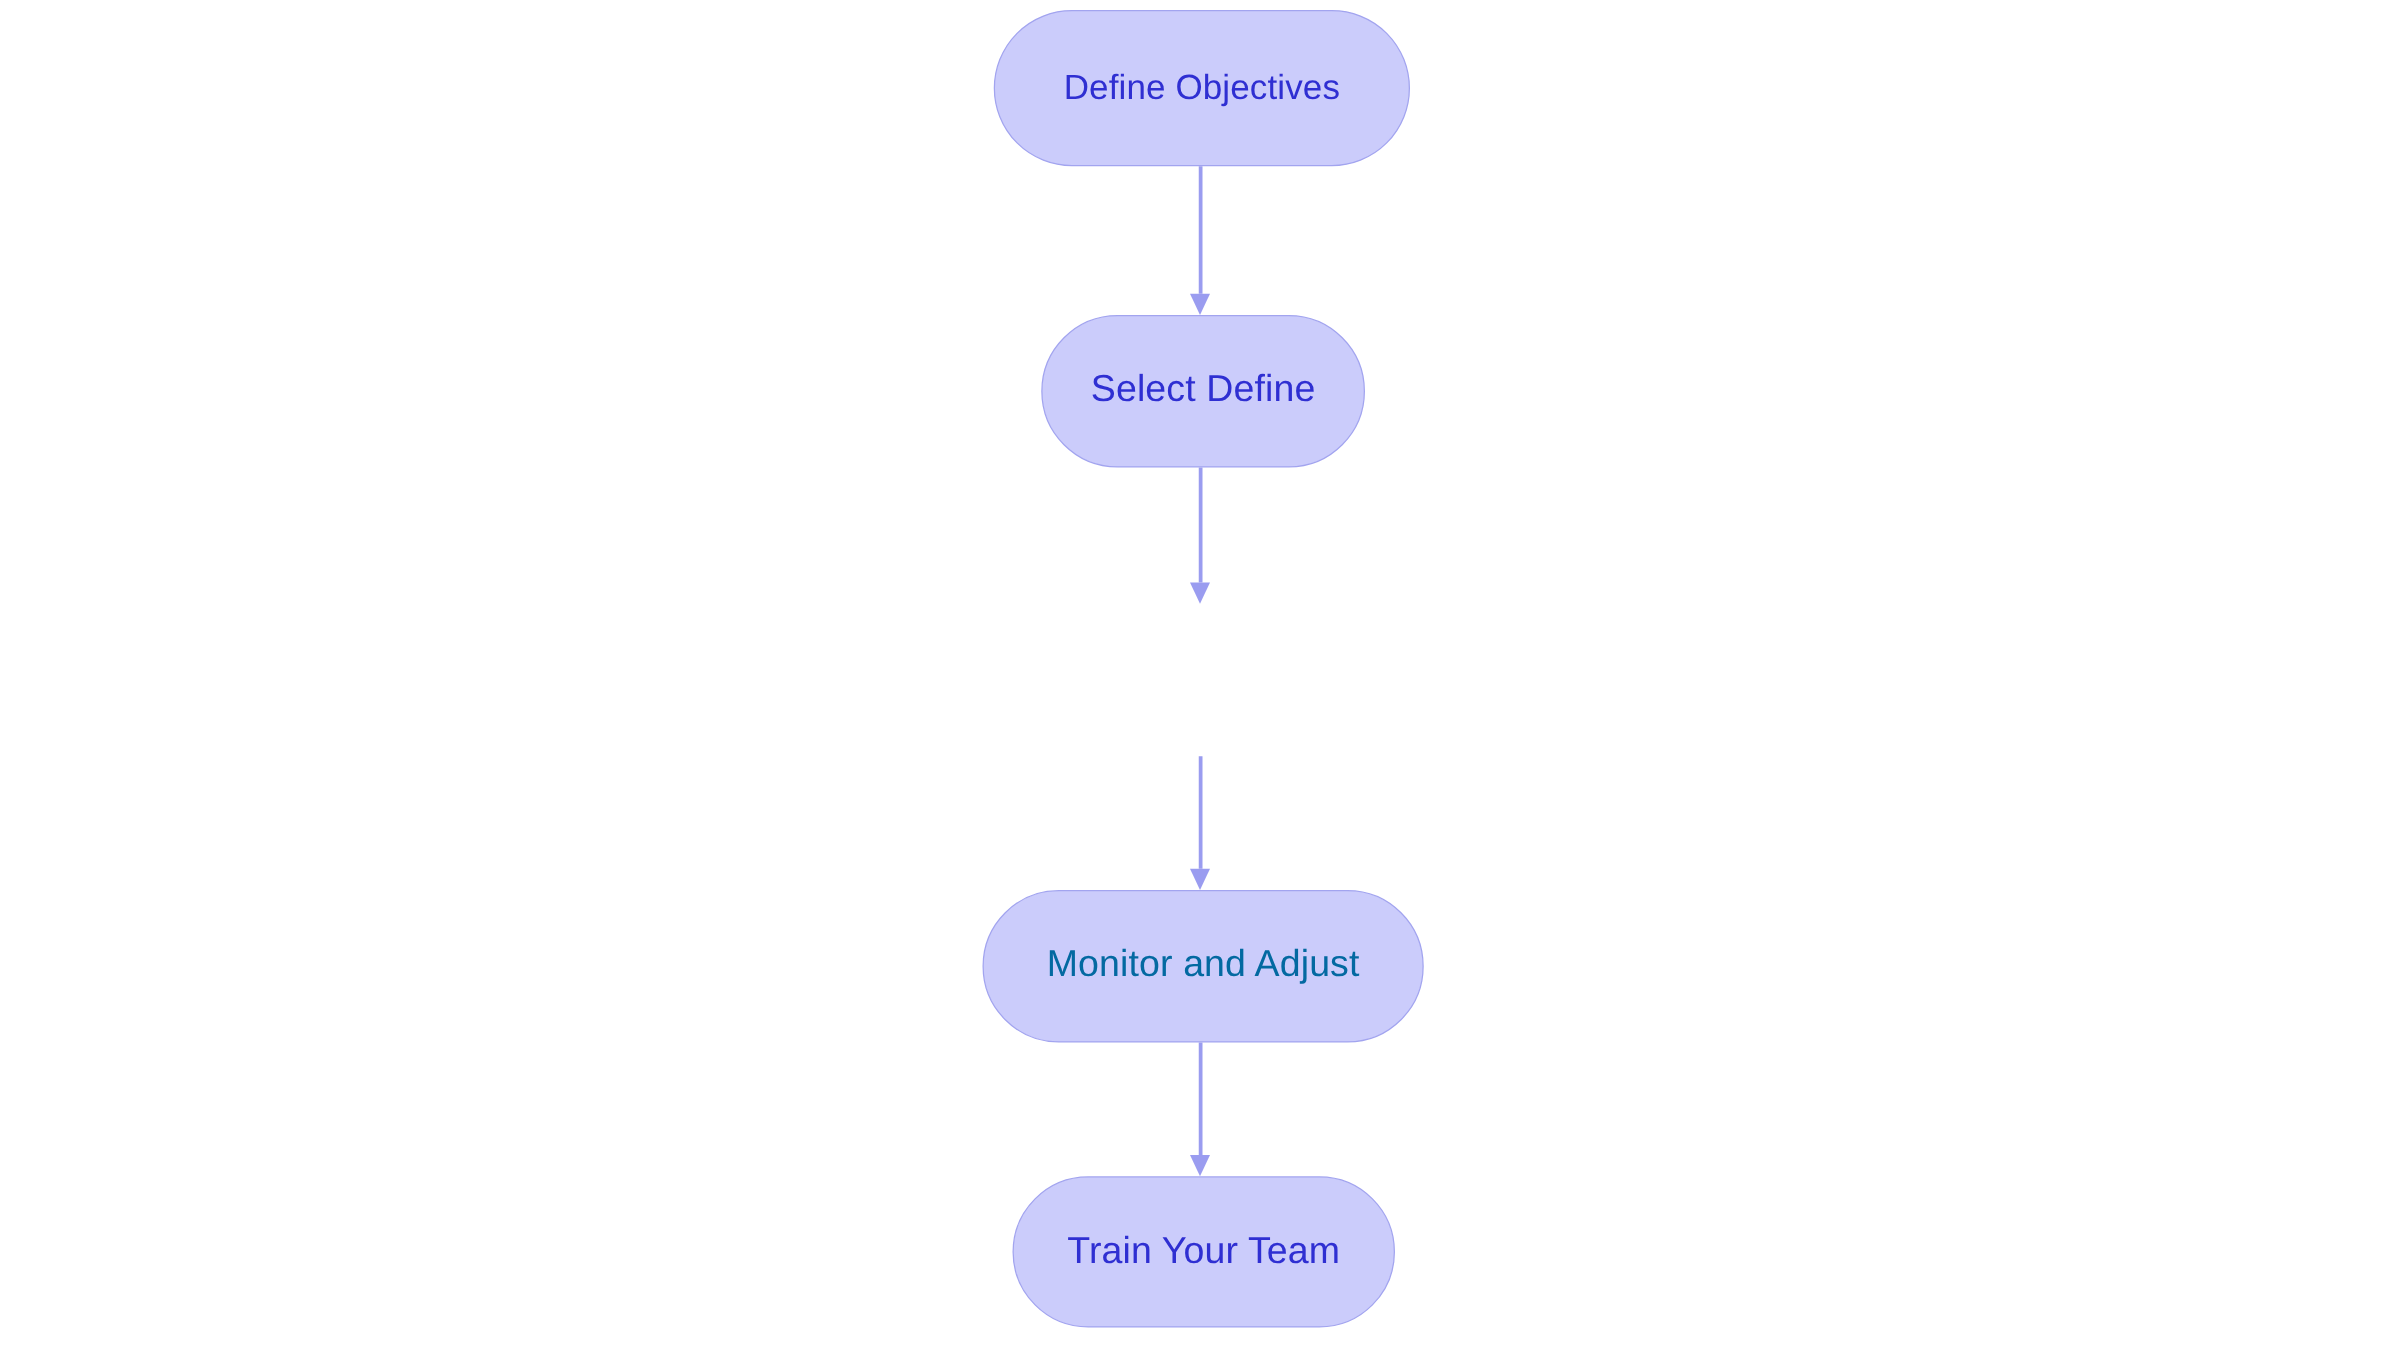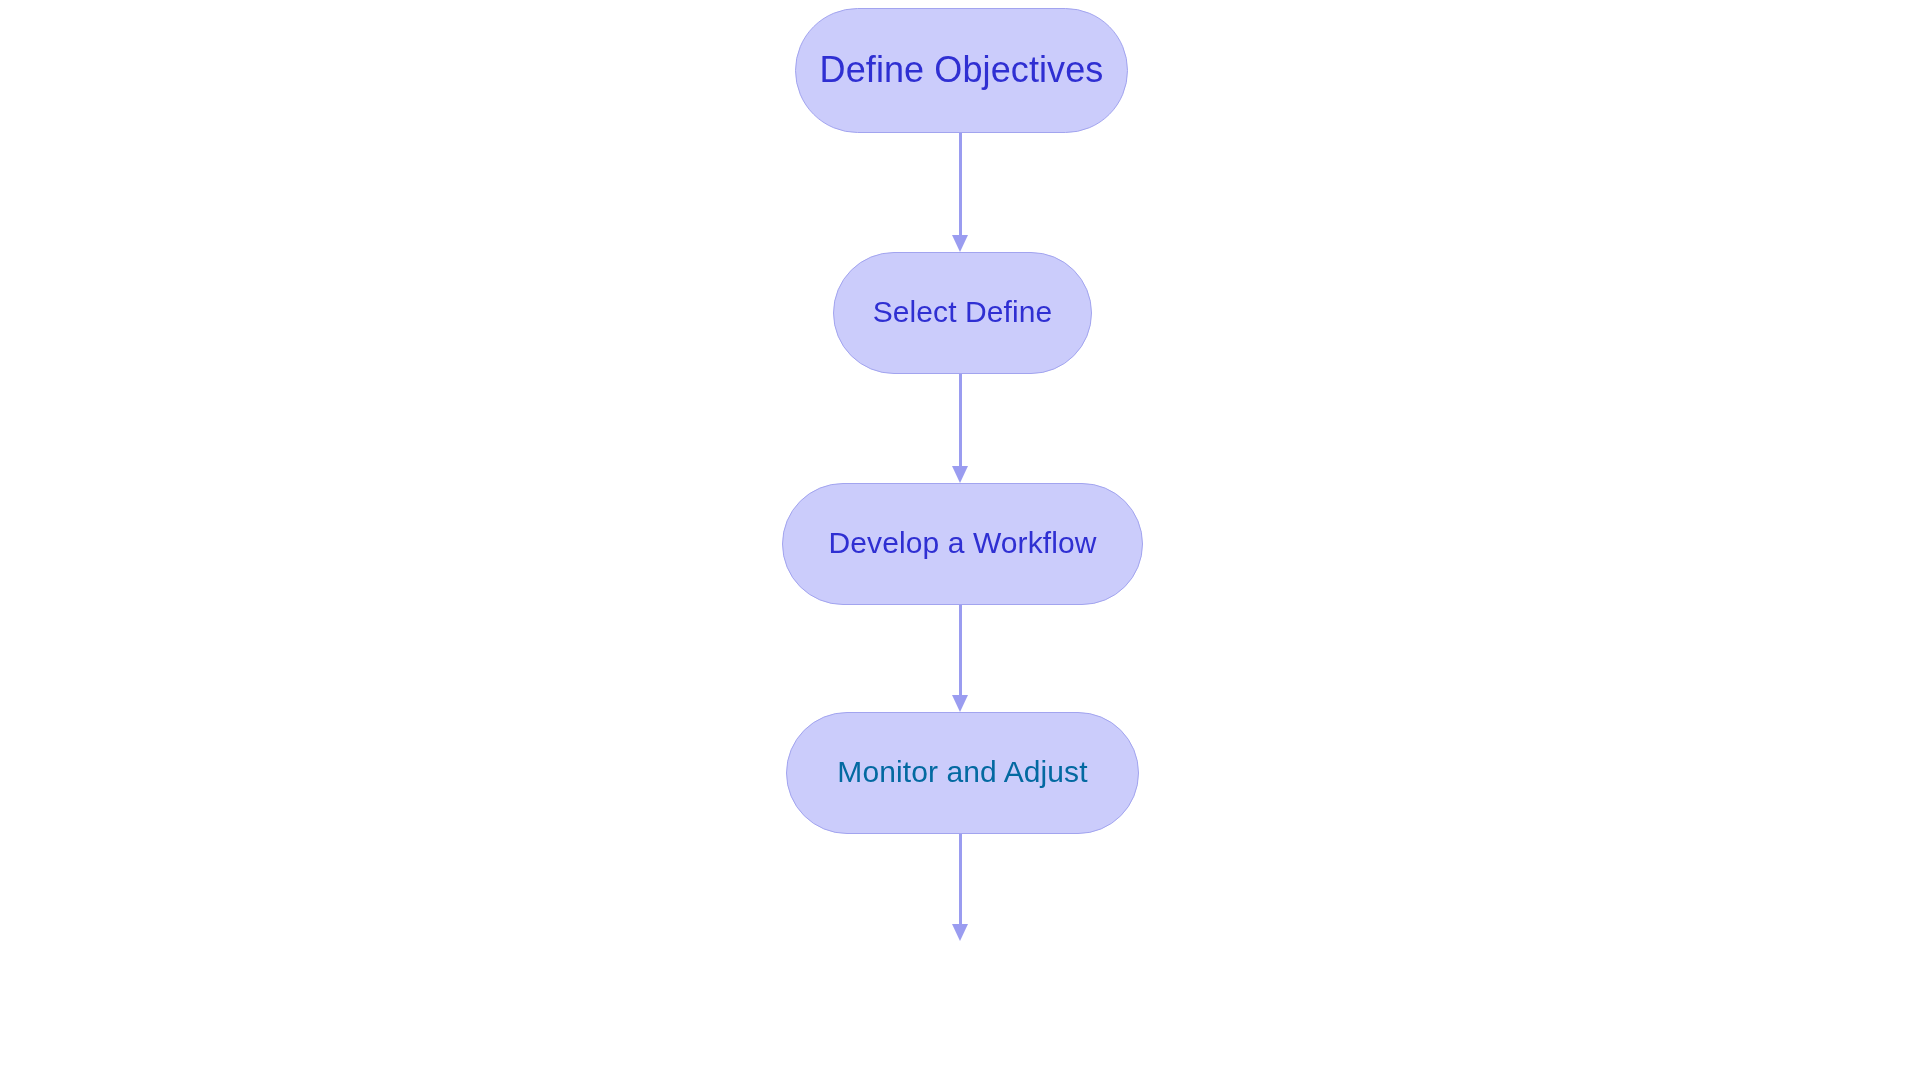--- a/index.html
+++ b/index.html
@@ -70,50 +70,50 @@
     border-left: 8.5px solid transparent;
     border-right: 8.5px solid transparent;
     border-top: 17px solid #9a9cf0;
   }
 </style>
 </head>
 <body>
 
 <div id="flow-canvas" style="width: 1920px; height: 1083px; background: rgb(255, 255, 255);">
 
-  <div class="flow-node" id="node-1" style="left: 795px; top: 8px; width: 333px; height: 125px; background: rgb(203, 204, 251); border-color: rgb(162, 164, 239); color: rgb(47, 47, 210); font-size: 36px;">
+  <div class="flow-node" id="node-1" style="left: 795px; top: 8px; width: 333px; height: 125px; background: rgb(203, 204, 251); border-color: rgb(162, 164, 239); color: rgb(47, 47, 210); font-size: 28px;">
     <span class="node-label">Define Objectives</span>
   </div>
 
   <div class="flow-connector" id="edge-1" style="left: 951.5px; top: 133px; width: 17px; height: 119px;">
     <div class="connector-line" style="height: 102px; background: rgb(154, 156, 240);"></div>
     <div class="connector-head" style="border-top-color: rgb(154, 156, 240);"></div>
   </div>
 
   <div class="flow-node" id="node-2" style="left: 833px; top: 252px; width: 259px; height: 122px; background: rgb(203, 204, 251); border-color: rgb(162, 164, 239); color: rgb(47, 47, 210); font-size: 30px;">
     <span class="node-label">Select Define</span>
   </div>
 
   <div class="flow-connector" id="edge-2" style="left: 951.5px; top: 374px; width: 17px; height: 109px;">
     <div class="connector-line" style="height: 92px; background: rgb(154, 156, 240);"></div>
     <div class="connector-head" style="border-top-color: rgb(154, 156, 240);"></div>
   </div>
 
-  <div class="flow-node" id="node-3" style="left: 782px; top: 483px; width: 361px; height: 122px; background: rgb(203, 204, 251); border-color: rgb(162, 164, 239); color: rgb(47, 47, 210); font-size: 30px;">
-    <span class="node-label">Develop a Workflow</span>
-  </div>
 
   <div class="flow-connector" id="edge-3" style="left: 951.5px; top: 605px; width: 17px; height: 107px;">
     <div class="connector-line" style="height: 90px; background: rgb(154, 156, 240);"></div>
     <div class="connector-head" style="border-top-color: rgb(154, 156, 240);"></div>
   </div>
 
   <div class="flow-node" id="node-4" style="left: 786px; top: 712px; width: 353px; height: 122px; background: rgb(203, 204, 251); border-color: rgb(162, 164, 239); color: #0369a1; font-size: 30px;">
     <span class="node-label">Monitor and Adjust</span>
   </div>
 
   <div class="flow-connector" id="edge-4" style="left: 951.5px; top: 834px; width: 17px; height: 107px;">
     <div class="connector-line" style="height: 90px; background: rgb(154, 156, 240);"></div>
     <div class="connector-head" style="border-top-color: rgb(154, 156, 240);"></div>
   </div>
 
+  <div class="flow-node" id="node-5" style="left: 810px; top: 941px; width: 306px; height: 121px; background: rgb(203, 204, 251); border-color: rgb(162, 164, 239); color: rgb(47, 47, 210); font-size: 30px;">
+    <span class="node-label">Train Your Team</span>
+  </div>
 
 </div>
 
 </body></html>

